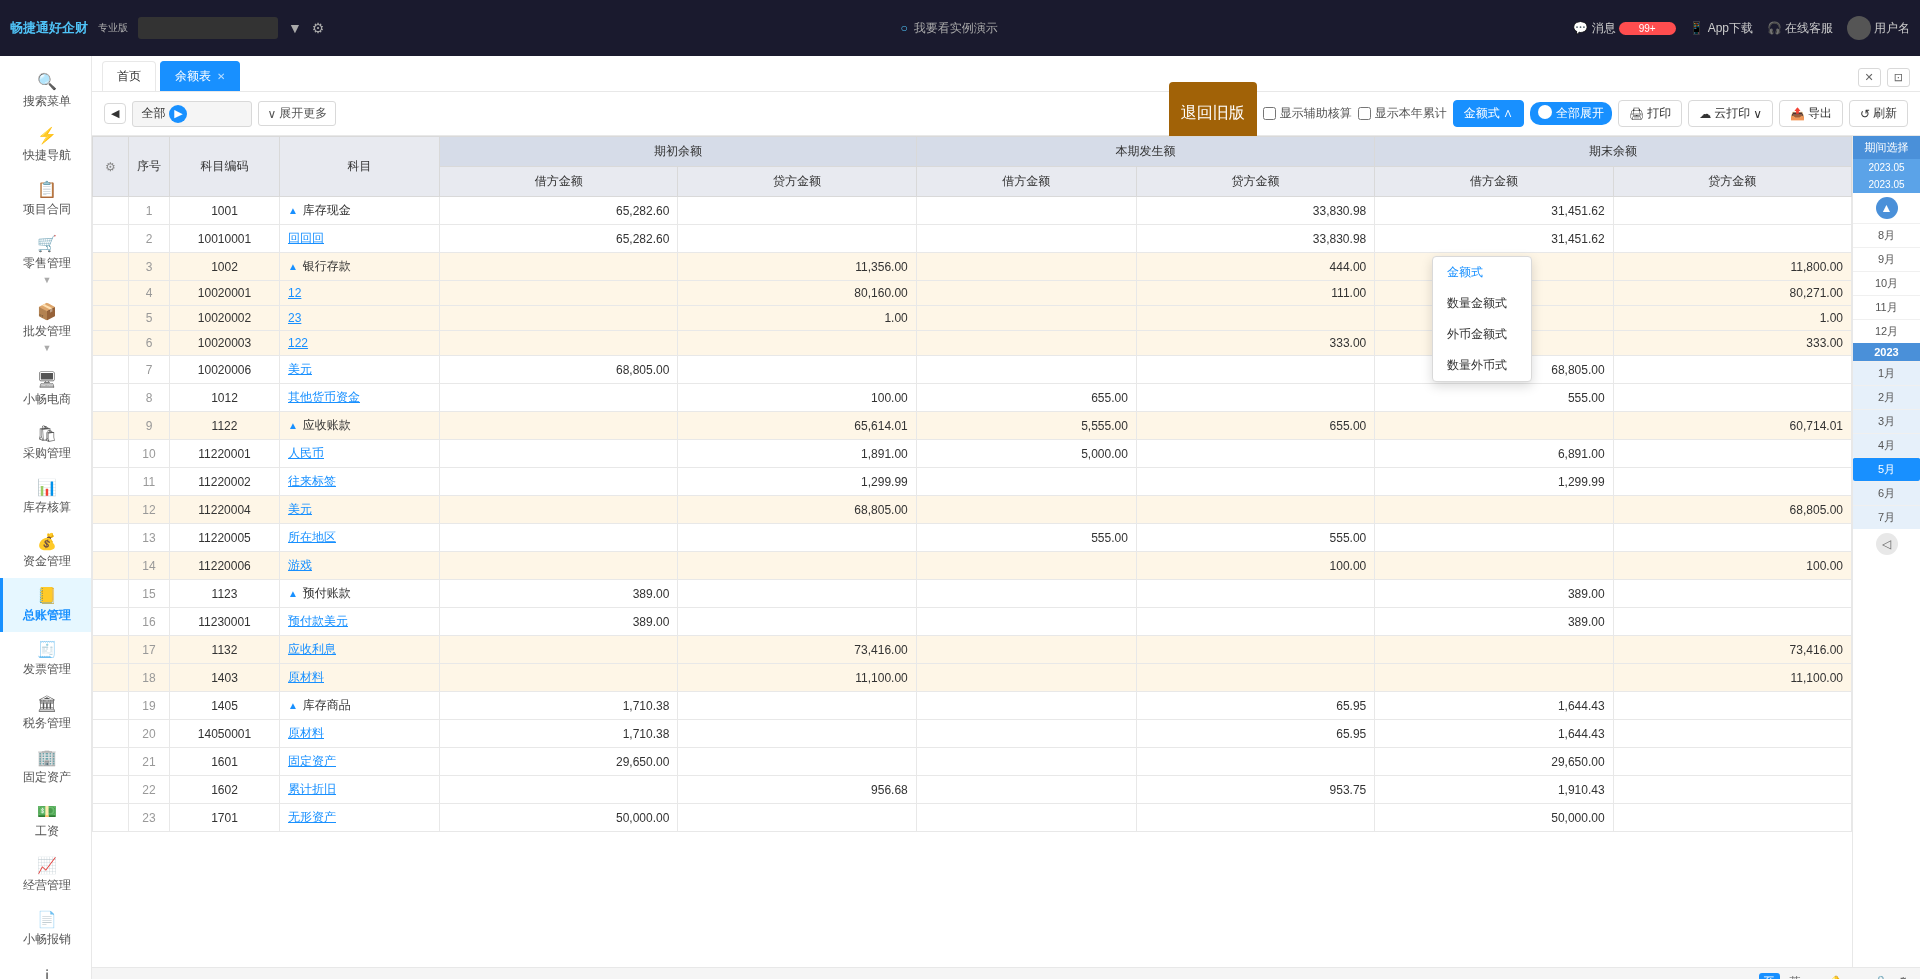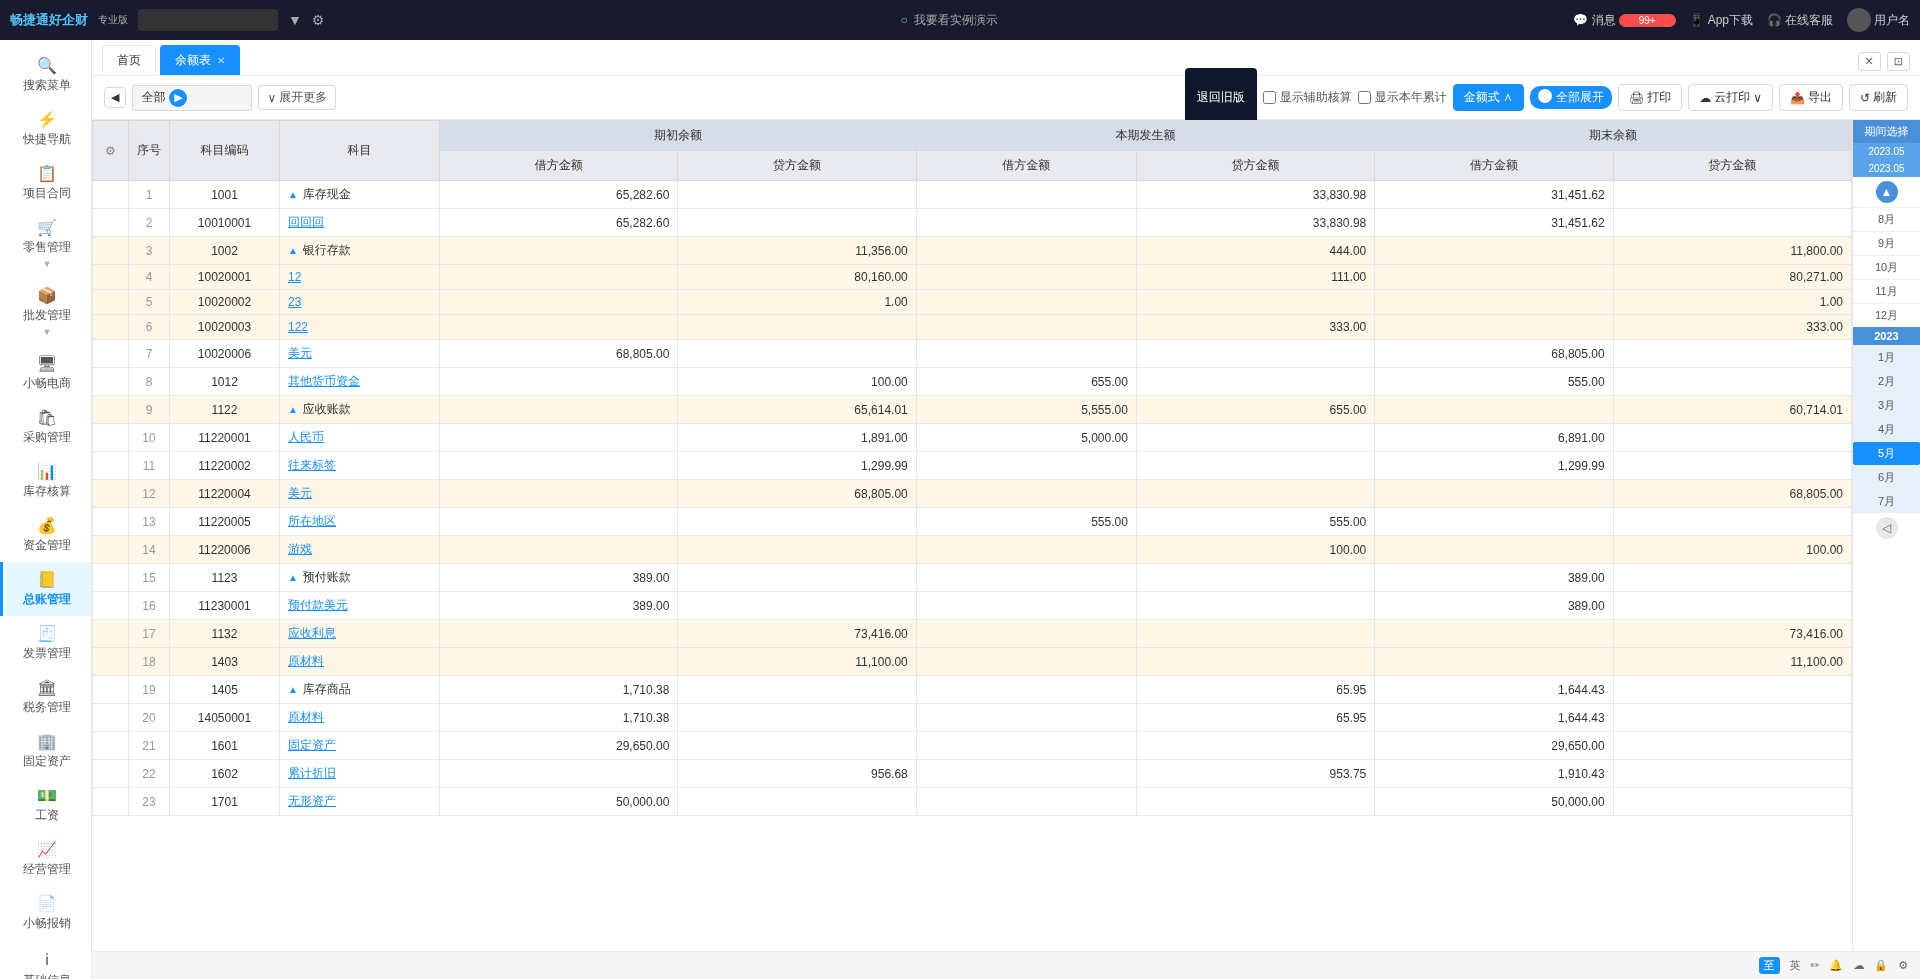--- a/index.html
+++ b/index.html
@@ -1,19 +1,19 @@
 <!DOCTYPE html>
 <html><head>
   <meta charset="utf-8">
   <style>
     * { box-sizing: border-box; margin: 0; padding: 0; }
     body { font-family: 'Microsoft YaHei', Arial, sans-serif; font-size: 12px; background: #f0f2f5; color: #333; overflow: hidden; height: 979px; width: 1920px; }
     
     
-    .top-bar { height: 40px; background: #1a1a2e; display: flex; align-items: center; justify-content: space-between; padding: 0 10px; color: #ccc; }
+    .top-bar { height: 56px; background: #1a1a2e; display: flex; align-items: center; justify-content: space-between; padding: 0 10px; color: #ccc; }
     .top-bar-left { display: flex; align-items: center; gap: 10px; }
     .top-bar-logo { color: #4fc3f7; font-size: 13px; font-weight: bold; }
     .top-bar-title { color: #aaa; font-size: 10px; }
     .top-bar-center { display: flex; align-items: center; gap: 6px; color: #aaa; font-size: 12px; }
     .top-bar-right { display: flex; align-items: center; gap: 14px; font-size: 12px; color: #ccc; }
     .top-bar-right-item { display: flex; align-items: center; gap: 3px; cursor: pointer; }
     .badge { background: #ff4d4f; color: #fff; border-radius: 8px; padding: 1px 20px; font-size: 10px; }
 
     
     .main-layout { display: flex; height: calc(979px - 40px); }
@@ -36,21 +36,21 @@
     .tab-bar-right { margin-left: auto; display: flex; align-items: center; gap: 6px; padding-bottom: 4px; }
     .tab-bar-btn { background: none; border: 1px solid #d9d9d9; border-radius: 3px; padding: 2px 6px; cursor: pointer; font-size: 11px; color: #666; }
 
     
     .toolbar { height: 44px; background: #fff; border-bottom: 1px solid #e8e8e8; display: flex; align-items: center; padding: 0 12px; gap: 8px; }
     .toolbar-left { display: flex; align-items: center; gap: 6px; }
     .breadcrumb-nav { display: flex; align-items: center; gap: 4px; background: #f5f5f5; border: 1px solid #d9d9d9; border-radius: 3px; padding: 3px 8px; font-size: 12px; min-width: 120px; }
     .nav-arrow { background: #1890ff; color: #fff; border: none; border-radius: 50%; width: 18px; height: 18px; cursor: pointer; font-size: 11px; display: flex; align-items: center; justify-content: center; }
     .expand-btn { display: flex; align-items: center; gap: 3px; background: none; border: 1px solid #d9d9d9; border-radius: 3px; padding: 3px 8px; cursor: pointer; font-size: 12px; color: #555; }
     .toolbar-right { margin-left: auto; display: flex; align-items: center; gap: 6px; }
-    .btn-primary { background: #0f172a; color: #fff; border: none; border-radius: 4px; padding: 21px 12px; cursor: pointer; font-size: 12px; }
+    .btn-primary { background: #a16207; color: #fff; border: none; border-radius: 4px; padding: 21px 12px; cursor: pointer; font-size: 16px; }
     .btn-default { background: #fff; color: #333; border: 1px solid #d9d9d9; border-radius: 4px; padding: 4px 10px; cursor: pointer; font-size: 12px; display: flex; align-items: center; gap: 3px; }
     .btn-active { background: #1890ff; color: #fff; border: 1px solid #1890ff; border-radius: 4px; padding: 4px 10px; cursor: pointer; font-size: 12px; display: flex; align-items: center; gap: 3px; position: relative; }
     .toggle-switch { display: flex; align-items: flex-start; gap: 4px; background: #1890ff; border-radius: 10px; padding: 3px 8px; color: #fff; font-size: 12px; cursor: pointer; }
     .checkbox-item { display: flex; align-items: center; gap: 4px; font-size: 12px; color: #555; cursor: pointer; justify-content: space-between; }
 
     
     .table-container { flex: 1; overflow: auto; background: #fff; position: relative; }
     table { width: 100%; border-collapse: collapse; font-size: 12px; }
     thead th { background: #e8eaf0; color: #333; font-weight: 500; border: 1px solid #d9d9d9; padding: 6px 8px; text-align: center; position: sticky; top: 0; z-index: 10; white-space: nowrap; }
     thead th.group-header { background: #d6dce8; }
@@ -629,20 +629,26 @@
     <td class="number">50,000.00</td>
     <td class="number"></td>
     <td class="number"></td>
     <td class="number"></td>
     <td class="number">50,000.00</td>
     <td class="number"></td>
   </tr>
             </tbody>
         </table>
 
+        <div class="dropdown-overlay">
+          <div class="dropdown-item active">金额式</div>
+          <div class="dropdown-item">数量金额式</div>
+          <div class="dropdown-item">外币金额式</div>
+          <div class="dropdown-item">数量外币式</div>
+        </div>
       </div>
 
       <div class="right-panel">
         <div class="right-panel-header">期间选择</div>
         <div style="background:#5ba3e8; color:#fff; text-align:center; padding:3px 2px; font-size:10px; cursor:pointer;">2023.05</div>
         <div style="background:#5ba3e8; color:#fff; text-align:center; padding:3px 2px; font-size:10px; cursor:pointer;">2023.05</div>
         <div class="nav-circle">▲</div>
         <div class="right-panel-month">8月</div>
         <div class="right-panel-month">9月</div>
         <div class="right-panel-month">10月</div>

